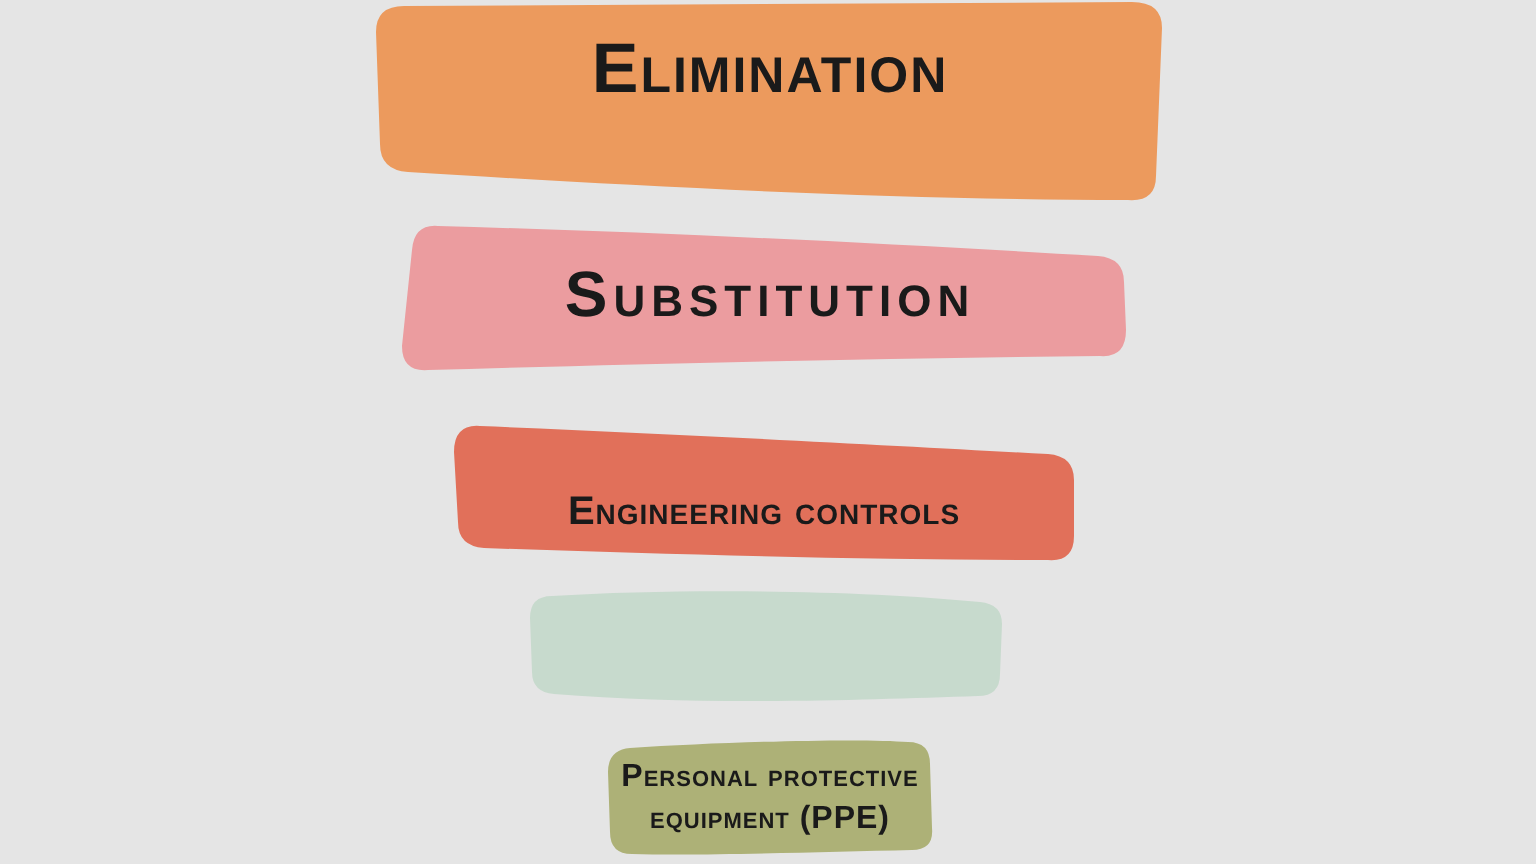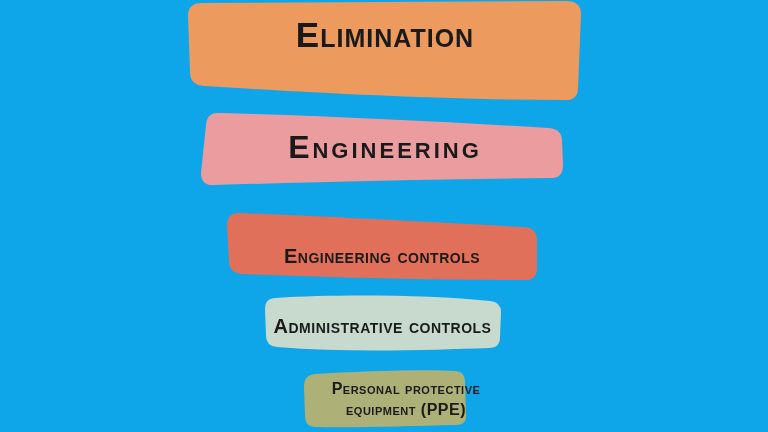--- a/index.html
+++ b/index.html
@@ -4,21 +4,21 @@
 <style>
   html, body {
     margin: 0;
     padding: 0;
     background: #ffffff;
   }
   .stage {
     position: relative;
     width: 768px;
     height: 432px;
-    background: #0ea5e9;
+    background: #e5e5e5;
     overflow: hidden;
     font-family: "Liberation Sans", sans-serif;
   }
   .funnel-svg {
     position: absolute;
     left: 0;
     top: 0;
     width: 768px;
     height: 432px;
   }
@@ -32,21 +32,21 @@
     font-weight: 700;
     font-variant: small-caps;
     font-variant-caps: small-caps;
     line-height: 1.15;
     pointer-events: none;
   }
   .label-1 { left: 188px; top: 2px;   width: 394px; height: 66px; font-size: 35px; letter-spacing: 1px; }
   .label-2 { left: 207px; top: 117px; width: 356px; height: 60px; font-size: 32px; letter-spacing: 3px; }
   .label-3 { left: 227px; top: 228px; width: 310px; height: 56px; font-size: 20px; letter-spacing: 0.5px; }
   .label-4 { left: 264px; top: 300px; width: 237px; height: 52px; font-size: 20px; letter-spacing: 0.5px; }
-  .label-5 { left: 303px; top: 374px; width: 164px; height: 52px; font-size: 16px; letter-spacing: 0.5px; line-height: 1.3; margin-left: 21px; }
+  .label-5 { left: 303px; top: 374px; width: 164px; height: 52px; font-size: 16px; letter-spacing: 0.5px; line-height: 1.3; }
 </style>
 </head>
 <body>
 
 <div class="stage">
 
   <svg class="funnel-svg" viewBox="0 0 768 432" xmlns="http://www.w3.org/2000/svg">
     <path d="M 202,3 L 566,1 Q 581,1 581,14 L 578,88 Q 578,101 564,100
              C 440,100 300,92 204,86 Q 190,85 190,72 L 188,16 Q 188,3 202,3 Z" fill="#EC9A5D"></path>
     <path d="M 219,113 C 330,116 450,122 549,128 Q 562,129 562,141 L 563,165
@@ -58,21 +58,20 @@
     <path d="M 276,298 C 340,294 430,295 490,301 Q 501,302 501,312 L 500,337
              Q 500,348 489,348 C 430,350 350,353 277,347 Q 266,346 266,336
              L 265,309 Q 265,298 276,298 Z" fill="#C7DACD"></path>
     <path d="M 315,374 C 360,371 430,369 454,371 Q 465,371 465,382 L 466,414
              Q 467,425 456,425 C 410,426 350,428 316,427 Q 305,427 305,416
              L 304,386 Q 304,375 315,374 Z" fill="#ADB177"></path>
   </svg>
 
   <div class="band-label label-1">Elimination</div>
 
-  <div class="band-label label-2">Engineering</div>
+  <div class="band-label label-2">Substitution</div>
 
   <div class="band-label label-3">Engineering controls</div>
 
-  <div class="band-label label-4">Administrative controls</div>
 
   <div class="band-label label-5">Personal protective equipment (PPE)</div>
 
 </div>
 
 </body></html>

